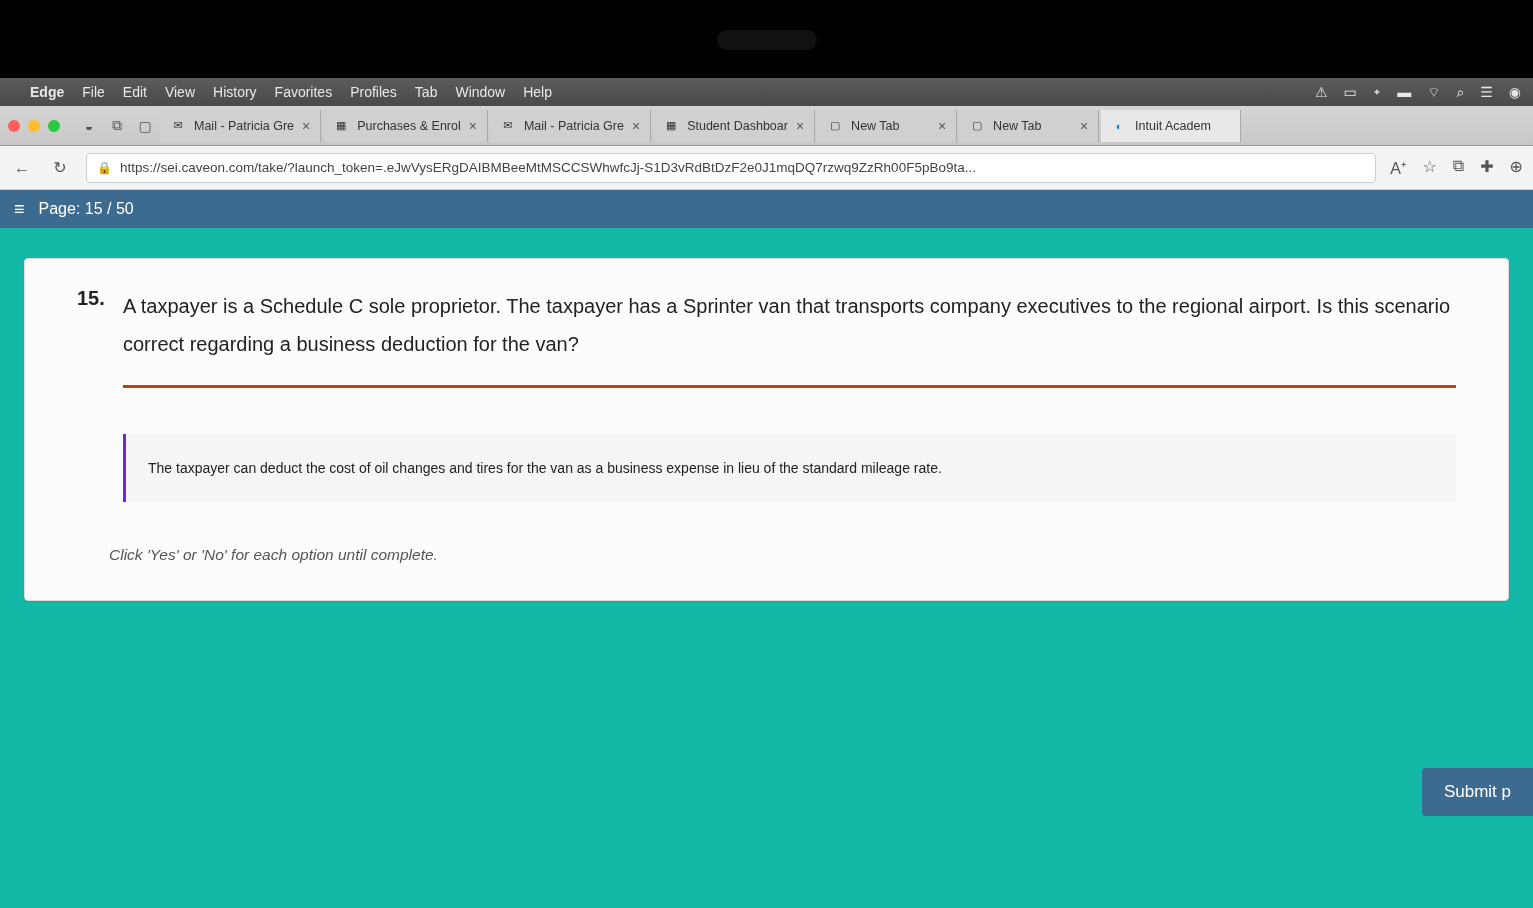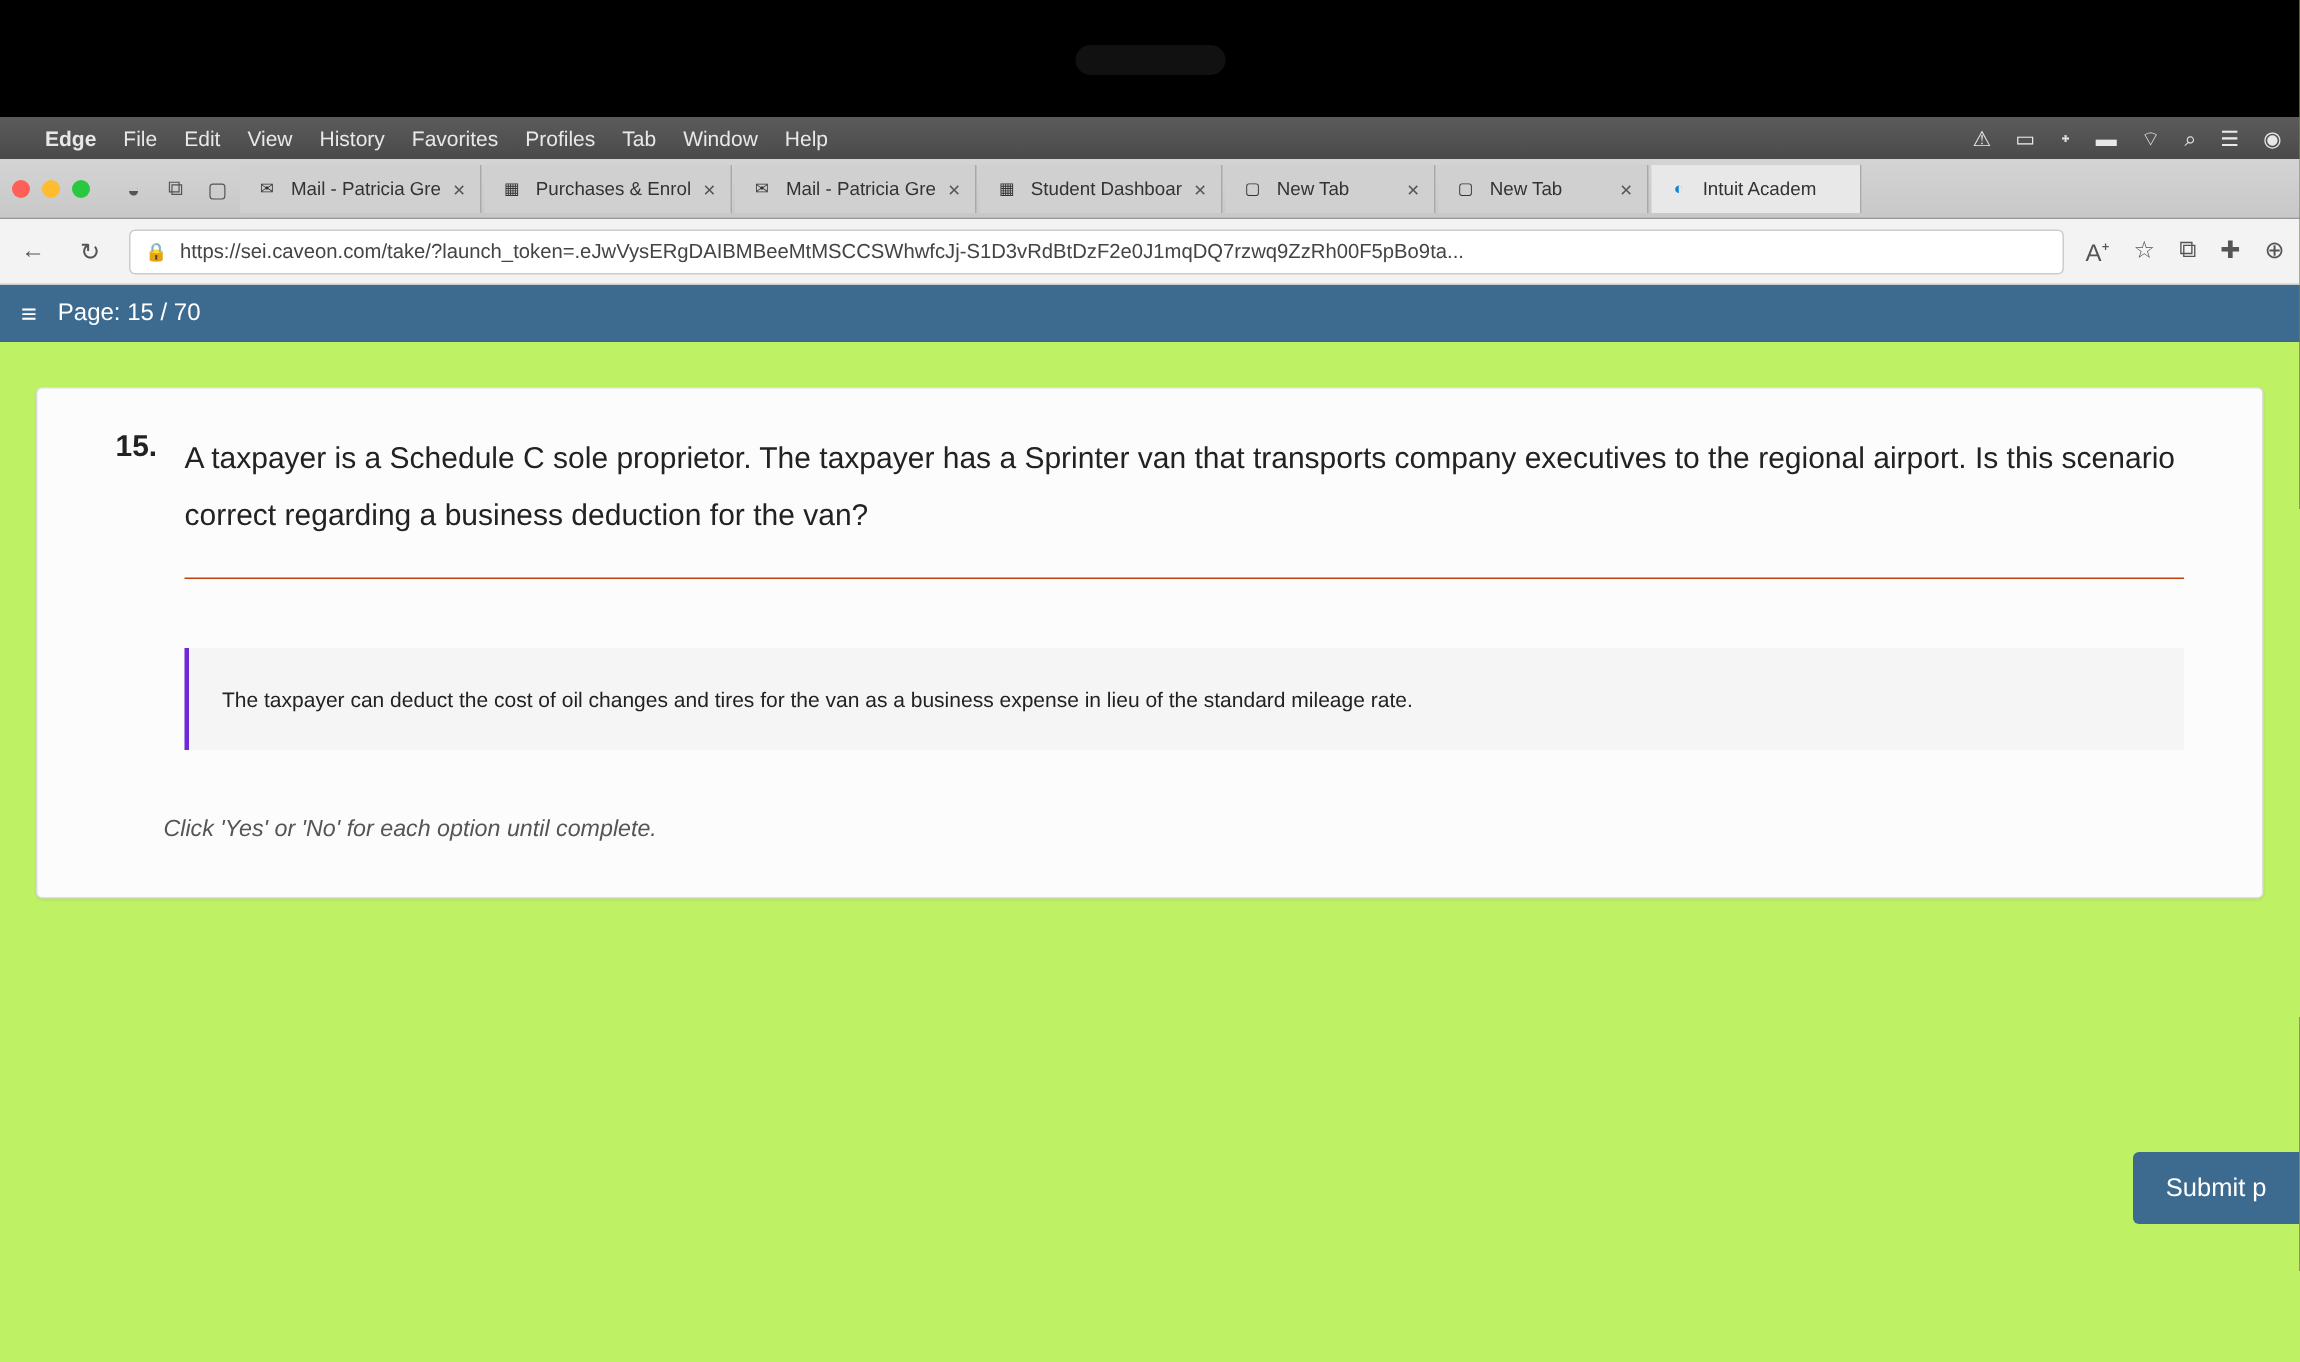--- a/index.html
+++ b/index.html
@@ -122,41 +122,41 @@
     display: flex;
     align-items: center;
     padding: 0 14px;
     gap: 14px;
     font-size: 16px;
   }
   .hamburger { font-size: 18px; }
 
   
   .page-bg {
-    background: #bef264;
+    background: #14b8a6;
     height: calc(908px - 78px - 28px - 40px - 44px - 38px);
     padding: 30px 24px 0 24px;
     position: relative;
   }
   .card {
     background: #fcfcfc;
     border: 1px solid #ddd;
     border-radius: 4px;
     padding: 28px 52px 36px 52px;
     box-shadow: 0 1px 2px rgba(0,0,0,0.08);
   }
   .q-row { display: flex; gap: 14px; }
   .q-num { font-size: 20px; font-weight: 600; color: #222; min-width: 32px; }
   .q-body { flex: 1; }
   .q-text {
     font-size: 20px;
     color: #222;
     line-height: 1.9;
     padding-bottom: 22px;
-    border-bottom: 1px solid #c2410c;
+    border-bottom: 3px solid #c2410c;
   }
   .scenario-box {
     margin-top: 46px;
     margin-bottom: 44px;
     background: #f5f5f5;
     border-left: 3px solid #6d28d9;
     padding: 26px 22px;
     font-size: 14px;
     color: #222;
   }
@@ -296,21 +296,21 @@
       <span>☆</span>
       <span>⧉</span>
       <span>✚</span>
       <span>⊕</span>
     </div>
   </div>
 </div>
 
 <div class="page-header">
   <span class="hamburger">≡</span>
-  <span>Page: 15 / 70</span>
+  <span>Page: 15 / 50</span>
 </div>
 
 <div class="page-bg">
   <div class="card">
     <div class="q-row">
       <div class="q-num">15.</div>
       <div class="q-body">
         <div class="q-text">A taxpayer is a Schedule C sole proprietor. The taxpayer has a Sprinter van that transports company executives to the regional airport. Is this scenario correct regarding a business deduction for the van?</div>
         <div class="scenario-box">The taxpayer can deduct the cost of oil changes and tires for the van as a business expense in lieu of the standard mileage rate.</div>
         <div class="hint">Click 'Yes' or 'No' for each option until complete.</div>

